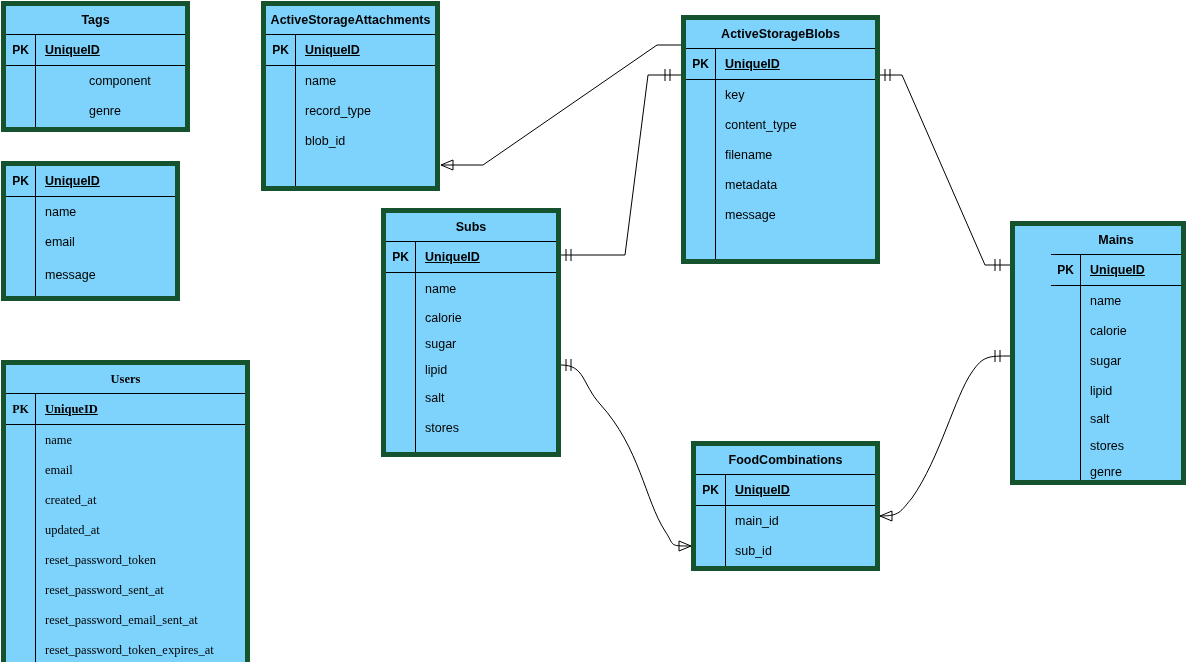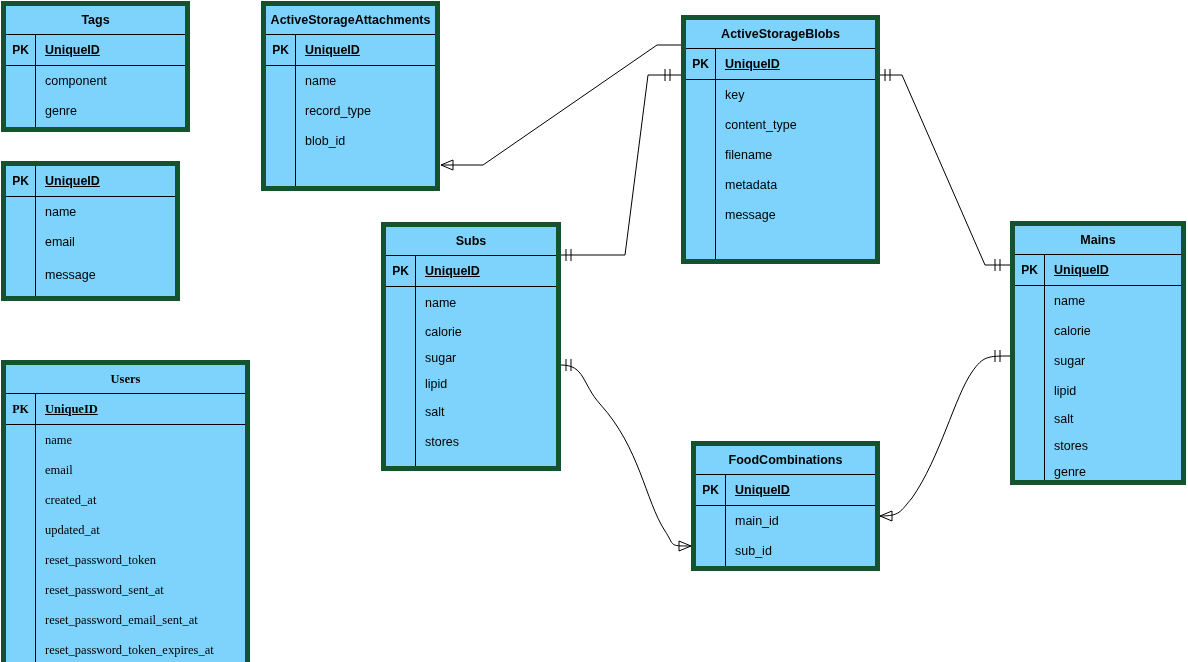--- a/index.html
+++ b/index.html
@@ -153,21 +153,21 @@
       <line x1="1000" y1="350" x2="1000" y2="362"></line>
     </g>
   </svg>
 
   <div class="entity" style="left:1px; top:1px; width:189px;">
     <div class="entity-title">Tags</div>
     <div class="pk-row">
       <div class="pk-cell">PK</div>
       <div class="pk-name">UniqueID</div>
     </div>
-    <div class="attr-body" style="height:61px;">
+    <div class="attr-body" style="height:61px;gap:44px;">
       <div class="attr-gutter"></div>
       <div class="attr-list">
         <div class="attr" style="height:30px;">component</div>
         <div class="attr" style="height:30px;">genre</div>
       </div>
     </div>
   </div>
 
   <div class="entity" style="left:1px; top:161px; width:179px;">
     <div class="pk-row">
@@ -232,40 +232,40 @@
       <div class="attr-list">
         <div class="attr" style="height:30px;">key</div>
         <div class="attr" style="height:30px;">content_type</div>
         <div class="attr" style="height:30px;">filename</div>
         <div class="attr" style="height:30px;">metadata</div>
         <div class="attr" style="height:29px;">message</div>
       </div>
     </div>
   </div>
 
-  <div class="entity" style="left:381px; top:222px; width:180px;">
+  <div class="entity" style="left:381px; top:208px; width:180px;">
     <div class="entity-title">Subs</div>
     <div class="pk-row">
       <div class="pk-cell">PK</div>
       <div class="pk-name">UniqueID</div>
     </div>
     <div class="attr-body" style="height:179px;">
       <div class="attr-gutter"></div>
       <div class="attr-list">
         <div class="attr" style="height:32px;">name</div>
         <div class="attr" style="height:26px;">calorie</div>
         <div class="attr" style="height:26px;">sugar</div>
         <div class="attr" style="height:26px;">lipid</div>
         <div class="attr" style="height:30px;">salt</div>
         <div class="attr" style="height:30px;">stores</div>
       </div>
     </div>
   </div>
 
-  <div class="entity" style="left:1010px; top:221px; width:176px;">
+  <div class="entity" style="left:1010px; top:221px; width:176px;padding-left:36px;">
     <div class="entity-title">Mains</div>
     <div class="pk-row">
       <div class="pk-cell">PK</div>
       <div class="pk-name">UniqueID</div>
     </div>
     <div class="attr-body" style="height:194px;">
       <div class="attr-gutter"></div>
       <div class="attr-list">
         <div class="attr" style="height:30px;">name</div>
         <div class="attr" style="height:30px;">calorie</div>

